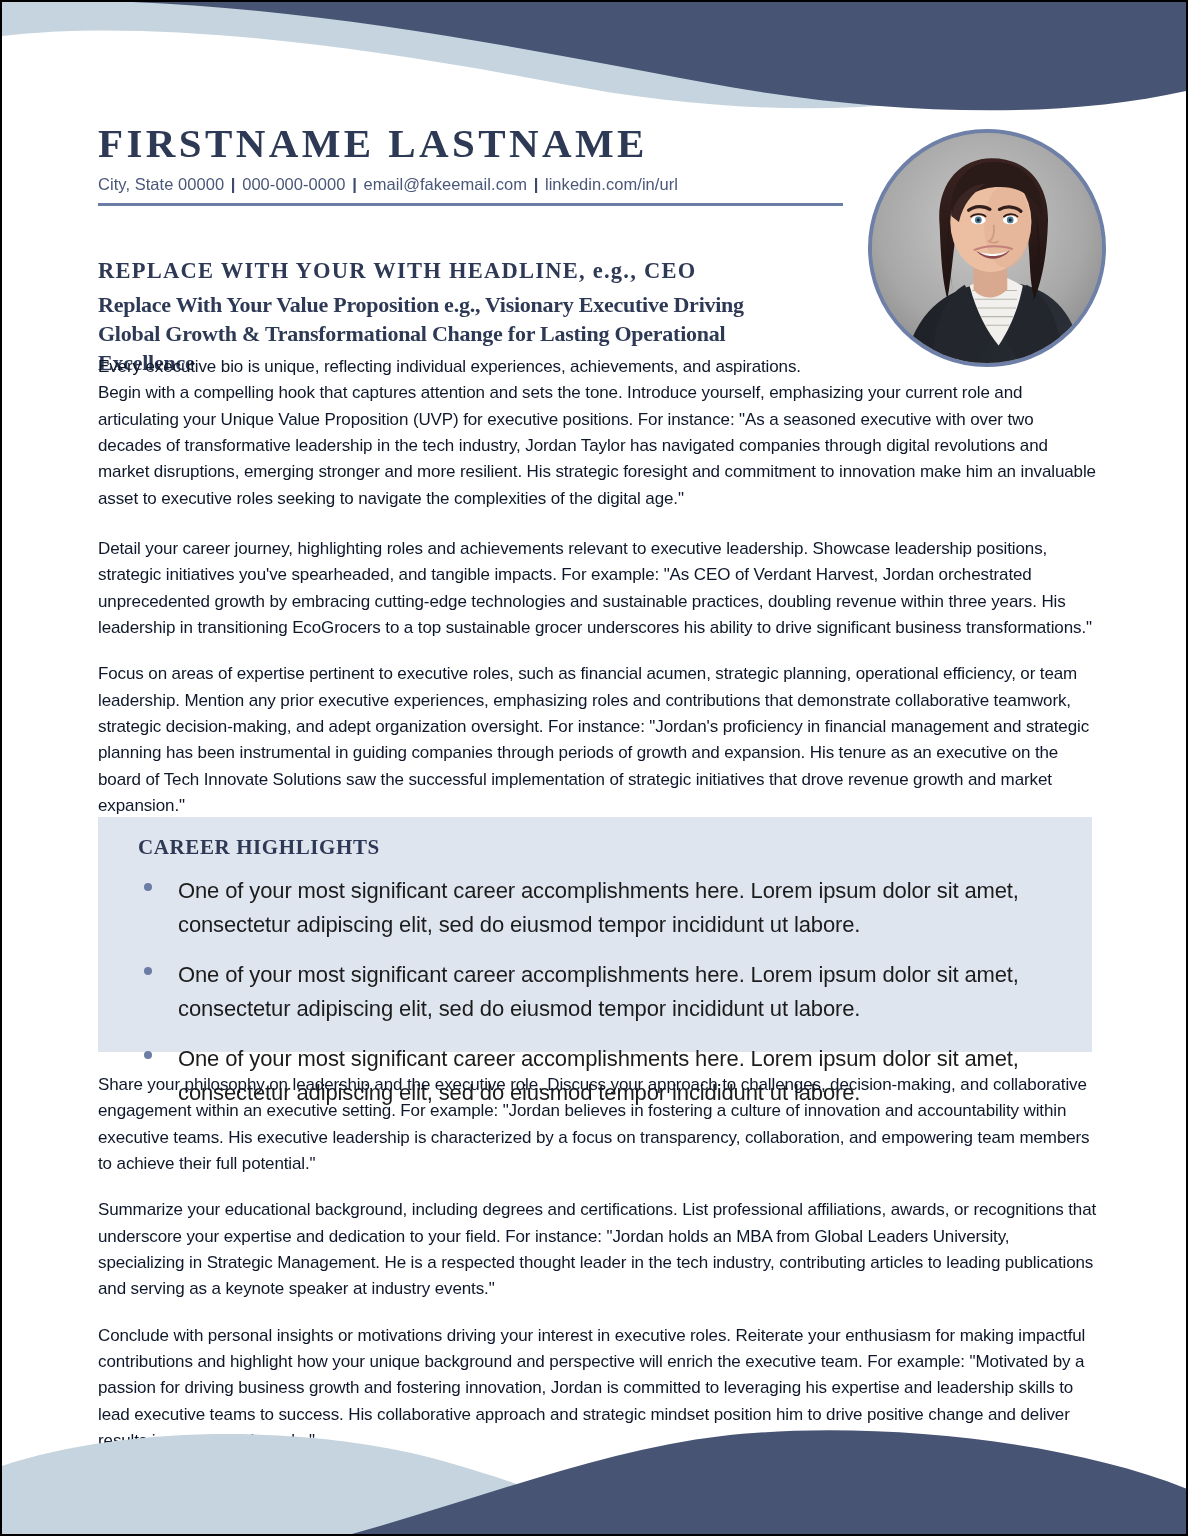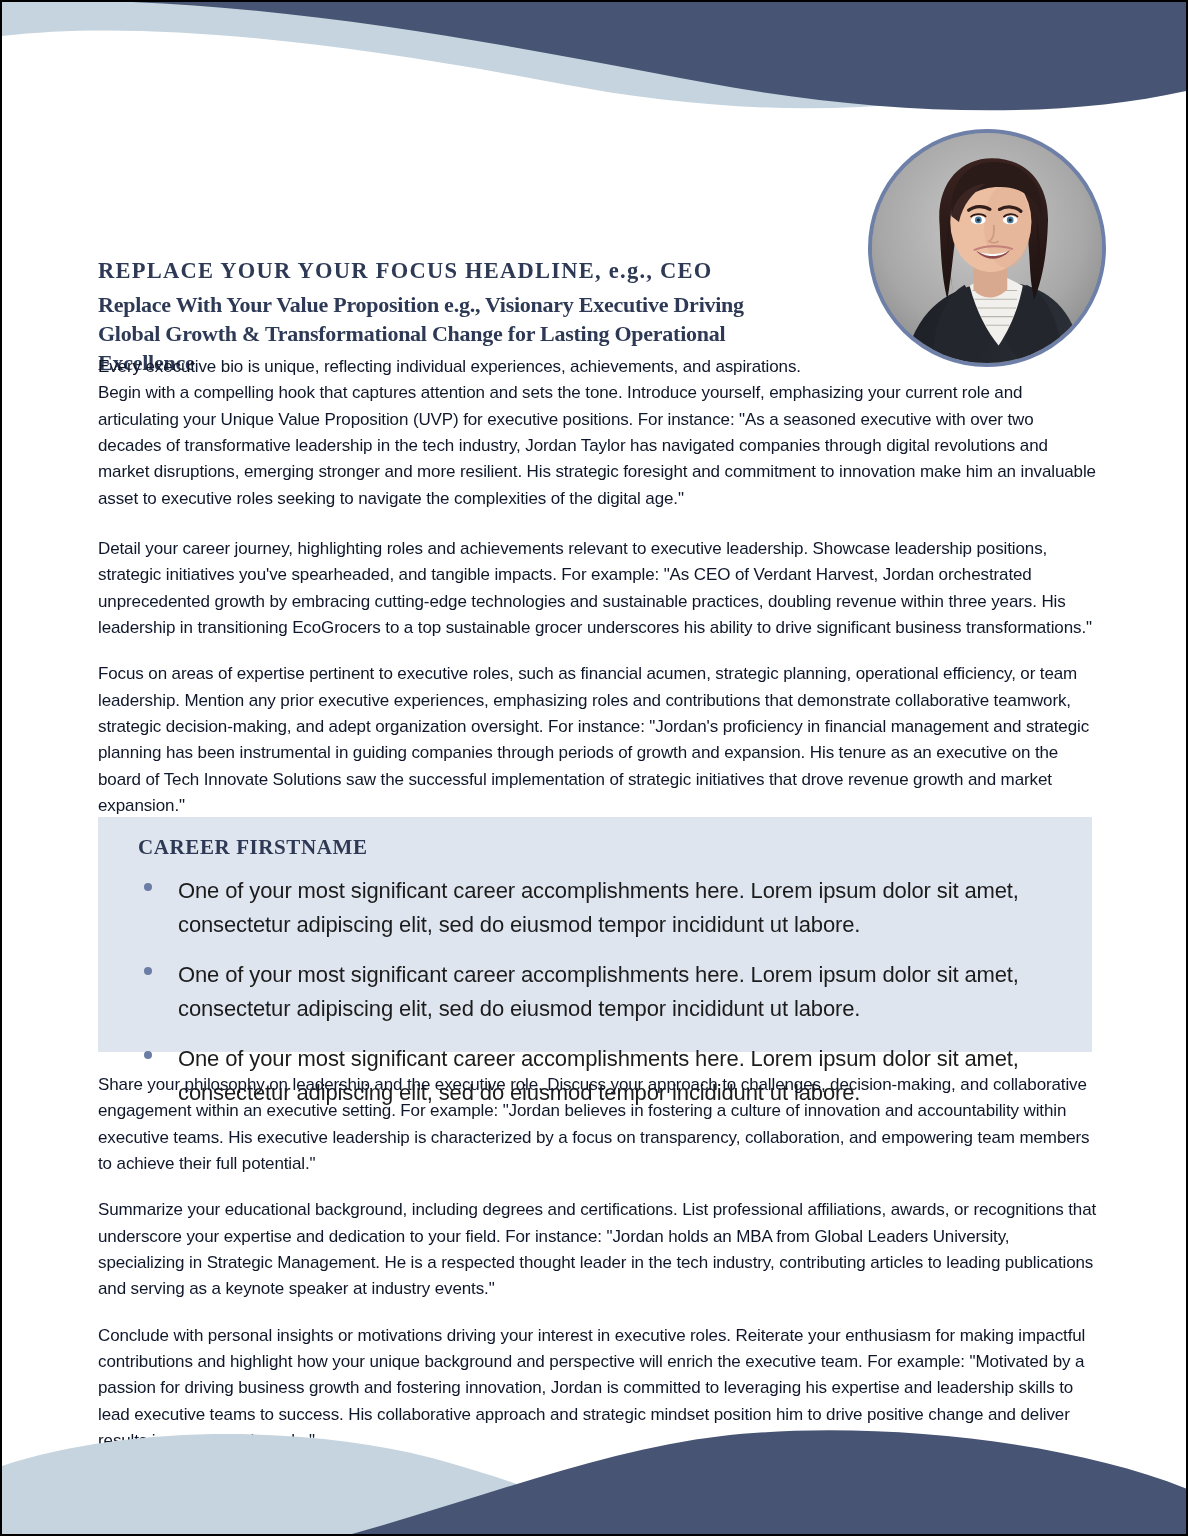--- a/index.html
+++ b/index.html
@@ -179,20 +179,33 @@
 
 <div class="page">
 
   <div class="wave-top">
     <svg viewBox="0 0 1188 130" preserveAspectRatio="none" width="1188" height="130">
       <path d="M0,0 L1188,0 L1188,10 C1010,125 760,120 560,82 C360,44 150,16 0,34 Z" fill="#c5d4de"></path>
       <path d="M0,0 L1188,0 L1188,88 C1050,120 870,112 700,80 C530,48 330,8 130,0 Z" fill="#475473"></path>
     </svg>
   </div>
 
+  <div class="header">
+    <h1 class="name">FIRSTNAME LASTNAME</h1>
+    <div class="contact">
+      <span>City, State 00000</span>
+      <span class="sep">|</span>
+      <span>000-000-0000</span>
+      <span class="sep">|</span>
+      <span>email@fakeemail.com</span>
+      <span class="sep">|</span>
+      <span>linkedin.com/in/url</span>
+    </div>
+    <div class="rule"></div>
+  </div>
 
   <div class="photo-wrap">
     <svg class="photo-svg" viewBox="0 0 238 238">
       <defs>
         <radialGradient id="bgGrad" cx="48%" cy="40%" r="75%">
           <stop offset="0%" stop-color="#c9c9c9"></stop>
           <stop offset="60%" stop-color="#a7a7a7"></stop>
           <stop offset="100%" stop-color="#7e7e7e"></stop>
         </radialGradient>
         <linearGradient id="hairGrad" x1="0" y1="0" x2="0" y2="1">
@@ -242,33 +255,33 @@
 
       <path d="M126,95 C127,104 125,110 121,112 C124,114 128,114 131,112" stroke="#cf9a80" stroke-width="1.8" fill="none"></path>
 
       <path d="M108,122 C117,133 134,133 143,121 C134,127 117,127 108,122 Z" fill="#8e4a4c"></path>
       <path d="M110,123 C118,129 133,129 141,122 C133,126 118,126 110,123 Z" fill="#fdfdfd"></path>
       <path d="M106,121 C117,116 135,116 145,120" stroke="#c4817b" stroke-width="2" fill="none" stroke-linecap="round"></path>
     </svg>
   </div>
 
   <div class="headline-block">
-    <div class="focus-headline">REPLACE YOUR YOUR FOCUS HEADLINE, e.g., CEO</div>
+    <div class="focus-headline">REPLACE WITH YOUR WITH HEADLINE, e.g., CEO</div>
     <div class="value-prop">Replace With Your Value Proposition e.g., Visionary Executive Driving Global Growth &amp; Transformational Change for Lasting Operational Excellence</div>
   </div>
 
   <div class="body-col">
     <p class="para tight-first">Every executive bio is unique, reflecting individual experiences, achievements, and aspirations.</p>
     <p class="para intro">Begin with a compelling hook that captures attention and sets the tone. Introduce yourself, emphasizing your current role and articulating your Unique Value Proposition (UVP) for executive positions. For instance: "As a seasoned executive with over two decades of transformative leadership in the tech industry, Jordan Taylor has navigated companies through digital revolutions and market disruptions, emerging stronger and more resilient. His strategic foresight and commitment to innovation make him an invaluable asset to executive roles seeking to navigate the complexities of the digital age."</p>
     <p class="para">Detail your career journey, highlighting roles and achievements relevant to executive leadership. Showcase leadership positions, strategic initiatives you've spearheaded, and tangible impacts. For example: "As CEO of Verdant Harvest, Jordan orchestrated unprecedented growth by embracing cutting-edge technologies and sustainable practices, doubling revenue within three years. His leadership in transitioning EcoGrocers to a top sustainable grocer underscores his ability to drive significant business transformations."</p>
     <p class="para">Focus on areas of expertise pertinent to executive roles, such as financial acumen, strategic planning, operational efficiency, or team leadership. Mention any prior executive experiences, emphasizing roles and contributions that demonstrate collaborative teamwork, strategic decision-making, and adept organization oversight. For instance: "Jordan's proficiency in financial management and strategic planning has been instrumental in guiding companies through periods of growth and expansion. His tenure as an executive on the board of Tech Innovate Solutions saw the successful implementation of strategic initiatives that drove revenue growth and market expansion."</p>
   </div>
 
   <div class="highlights">
-    <h2>CAREER FIRSTNAME</h2>
+    <h2>CAREER HIGHLIGHTS</h2>
     <ul class="hl-list">
       <li class="hl-item">
         <span class="hl-bullet"></span>
         <span>One of your most significant career accomplishments here. Lorem ipsum dolor sit amet, consectetur adipiscing elit, sed do eiusmod tempor incididunt ut labore.</span>
       </li>
       <li class="hl-item">
         <span class="hl-bullet"></span>
         <span>One of your most significant career accomplishments here. Lorem ipsum dolor sit amet, consectetur adipiscing elit, sed do eiusmod tempor incididunt ut labore.</span>
       </li>
       <li class="hl-item">

